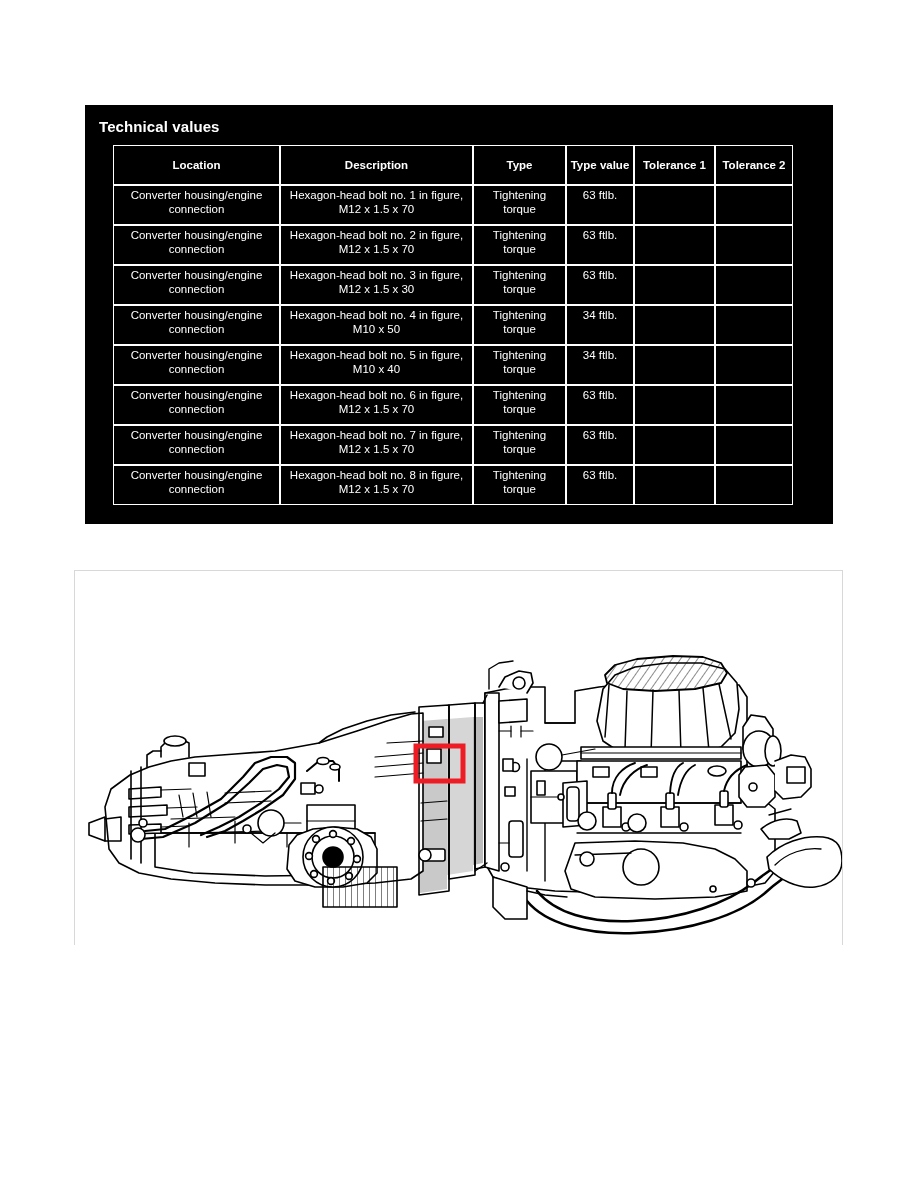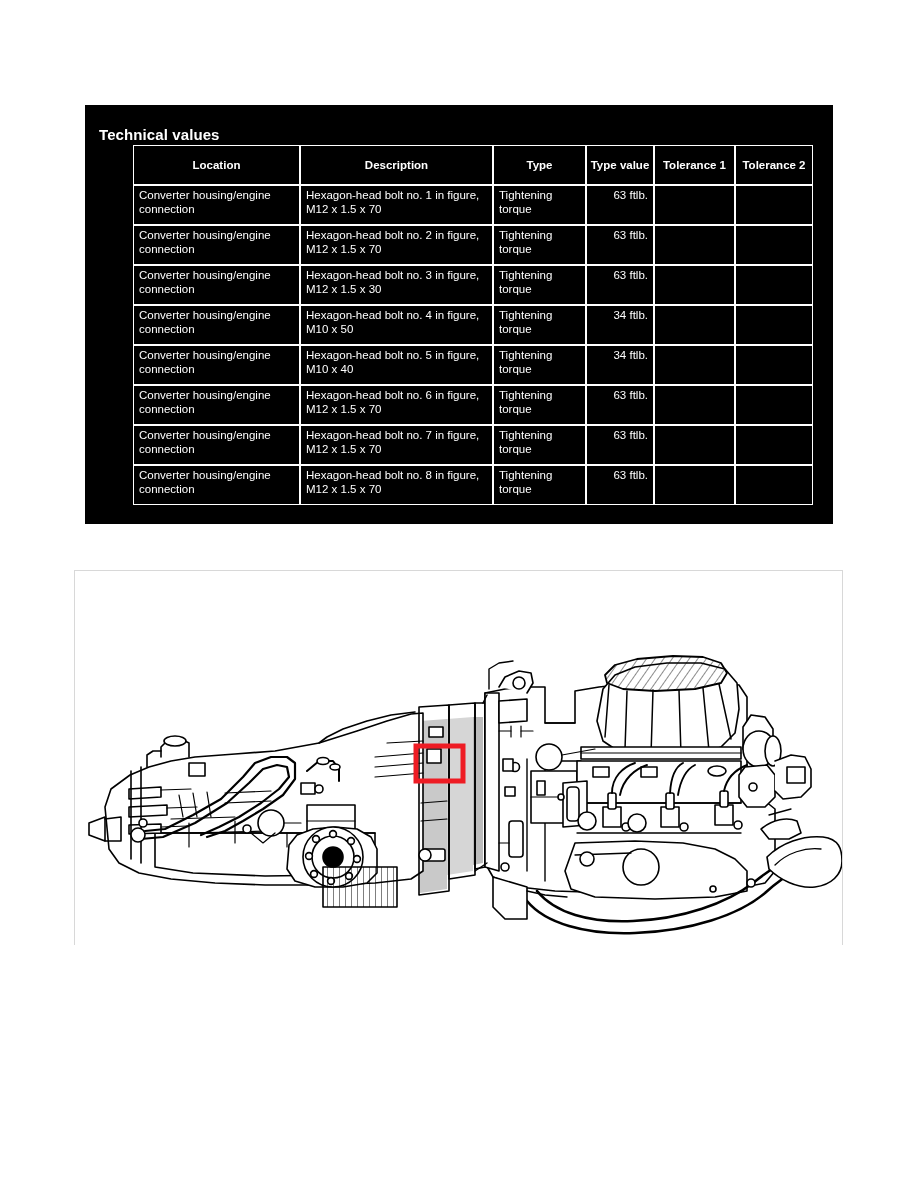--- a/index.html
+++ b/index.html
@@ -28,26 +28,25 @@
   }
   #tech-title {
     position: absolute;
     left: 14px;
     top: 13px;
     color: #ffffff;
     font-size: 15px;
     font-weight: bold;
     letter-spacing: 0.1px;
     white-space: nowrap;
-    margin-top: 8px;
   }
 
   #values-table {
     position: absolute;
-    left: 36px;
+    left: 16px;
     top: 40px;
     width: 680px;
     border-collapse: separate;
     border-spacing: 0;
     table-layout: fixed;
     padding-left: 12px;
   }
   #values-table td, #values-table th {
     border: 1px solid #ffffff;
     background: #000000;
@@ -62,20 +61,21 @@
     text-align: center;
     font-weight: bold;
     font-size: 11.5px;
     height: 40px;
     vertical-align: middle;
     padding: 2px 3px;
     line-height: 13px;
   }
   #values-table td {
     height: 40px;
+    text-align: center;
   }
   td.num {
     text-align: right;
     padding-right: 7px;
   }
   td.blank { }
 
   
   col.c-loc  { width: 167px; }
   col.c-desc { width: 193px; }

